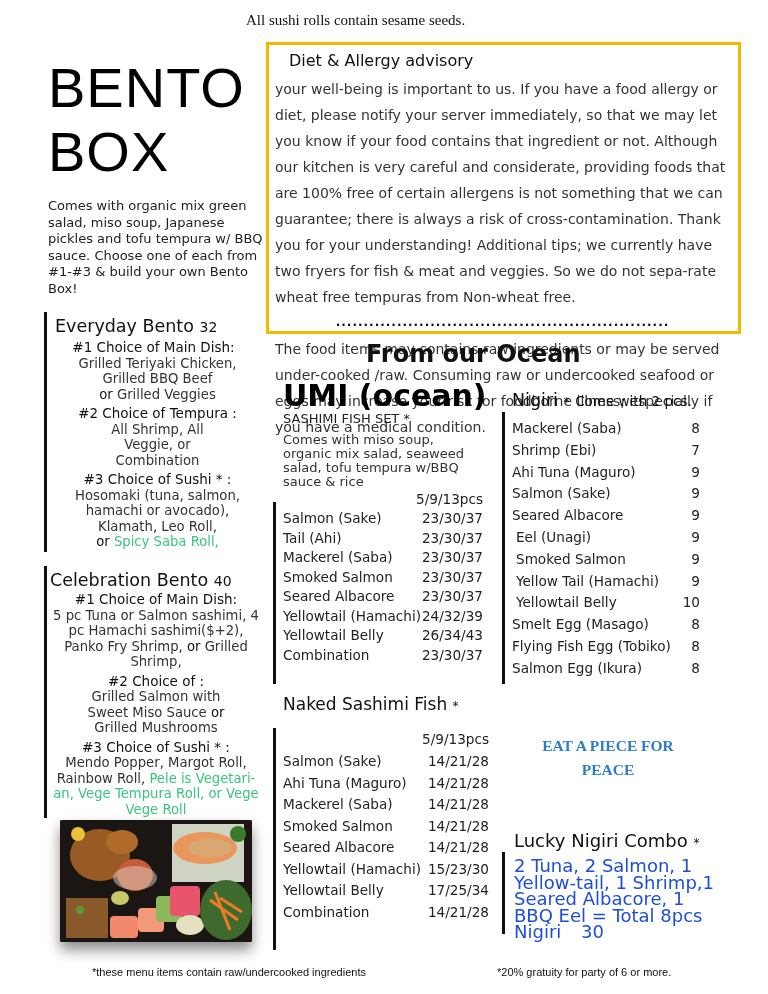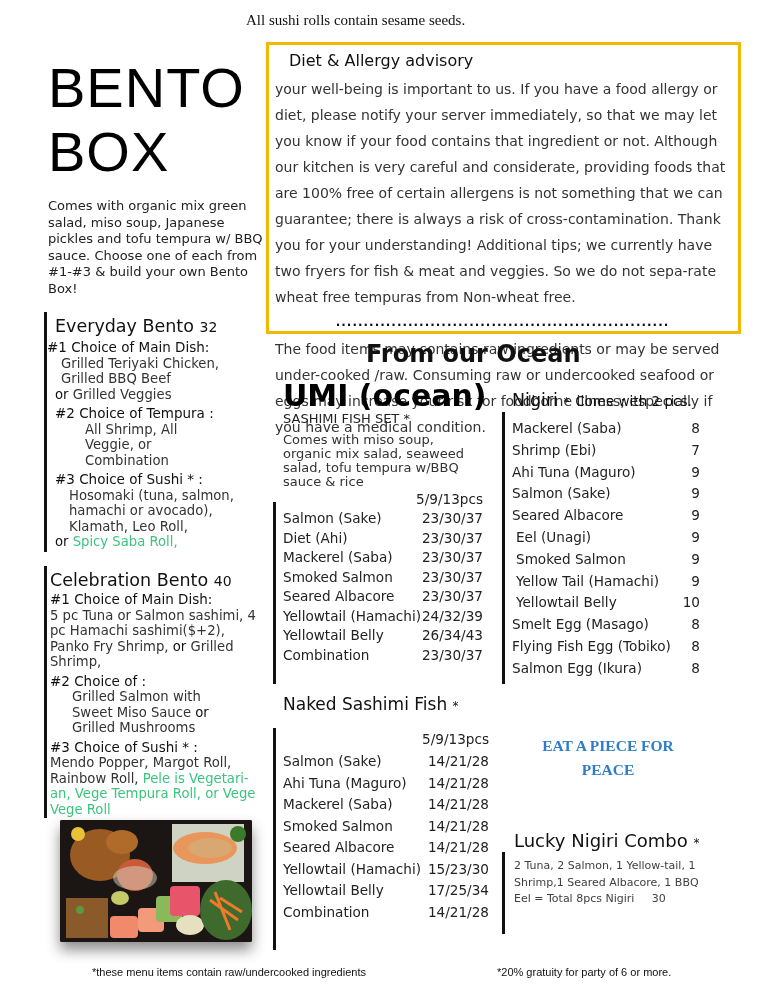--- a/index.html
+++ b/index.html
@@ -30,21 +30,21 @@
   .advisory h2 {
     font-weight: normal; font-size: 16px; color: #111; margin-left: 14px; margin-bottom: 6px;
   }
   .advisory p { font-size: 14px; line-height: 26px; color: #333; }
   .advisory .dots { text-align: center; font-size: 12px; letter-spacing: 1px; color: #111; margin: 4px 0 6px; line-height: 16px; font-weight: bold; }
 
   .vline { background: #111; width: 3px; }
 
   .bento-head { font-size: 17.5px; color: #111; }
   .bento-head .price { font-size: 14px; }
-  .centered { font-size: 13.2px; line-height: 15.5px; color: #333; }
+  .centered { text-align: center; font-size: 13.2px; line-height: 15.5px; color: #333; }
   .choice { font-size: 13.5px; color: #111; margin-top: 4px; }
   .green { color: #3cc47e; }
   .dark { color: #111; }
 
   .ocean-title {
     left: 366px; top: 340px; font-size: 24px; font-weight: bold; color: #111;
   }
   .umi-title { left: 283px; top: 378px; font-size: 30px; font-weight: bold; color: #000; }
   .umi-sub { left: 283px; top: 411px; font-size: 13px; color: #222; }
   .umi-desc { left: 283px; top: 433px; width: 190px; font-size: 13px; line-height: 14px; color: #333; }
@@ -54,21 +54,21 @@
   .price-table .hdr { text-align: right; height: 19px; line-height: 19px; }
 
   .nigiri-head { left: 512px; top: 390px; font-size: 17.5px; color: #111; }
   .nigiri-head .sub { font-size: 13.5px; }
 
   .arigato {
     font-family: "Liberation Serif", serif; font-weight: bold; color: #2e7dc6; text-align: center; font-size: 15.5px;
   }
 
   .lucky-head { left: 514px; top: 830px; font-size: 18px; color: #111; }
-  .lucky-desc { left: 514px; top: 858px; width: 200px; font-size: 11px; line-height: 16.5px; color: #404040; }
+  .lucky-desc { left: 514px; top: 858px; width: 200px; font-size: 18px; line-height: 16.5px; color: #1d4ed8; }
 
   .footer { font-family: "Liberation Sans", sans-serif; font-size: 11px; color: #111; }
 
   .photo {
     left: 60px; top: 820px; width: 192px; height: 122px;
     border-radius: 2px; overflow: hidden;
     box-shadow: 0 8px 14px rgba(0,0,0,0.45);
     background: #1a1512;
   }
 </style>
@@ -158,21 +158,21 @@
 <div class="abs umi-desc">Comes with miso soup, organic mix salad, seaweed salad, tofu tempura w/BBQ sauce &amp; rice</div>
 <div class="abs vline" style="left:273px; top:502px; height:182px;"></div>
 <div class="abs price-table" style="left:283px; top:490px; width:200px;">
   <div class="hdr">5/9/13pcs</div>
   <div id="umi-rows">
       <div class="row" style="height: 19.5px; line-height: 19.5px;">
         <span>Salmon (Sake)</span>
         <span>23/30/37</span>
       </div>
       <div class="row" style="height: 19.5px; line-height: 19.5px;">
-        <span>Diet (Ahi)</span>
+        <span>Tail (Ahi)</span>
         <span>23/30/37</span>
       </div>
       <div class="row" style="height: 19.5px; line-height: 19.5px;">
         <span>Mackerel (Saba)</span>
         <span>23/30/37</span>
       </div>
       <div class="row" style="height: 19.5px; line-height: 19.5px;">
         <span>Smoked Salmon</span>
         <span>23/30/37</span>
       </div>

